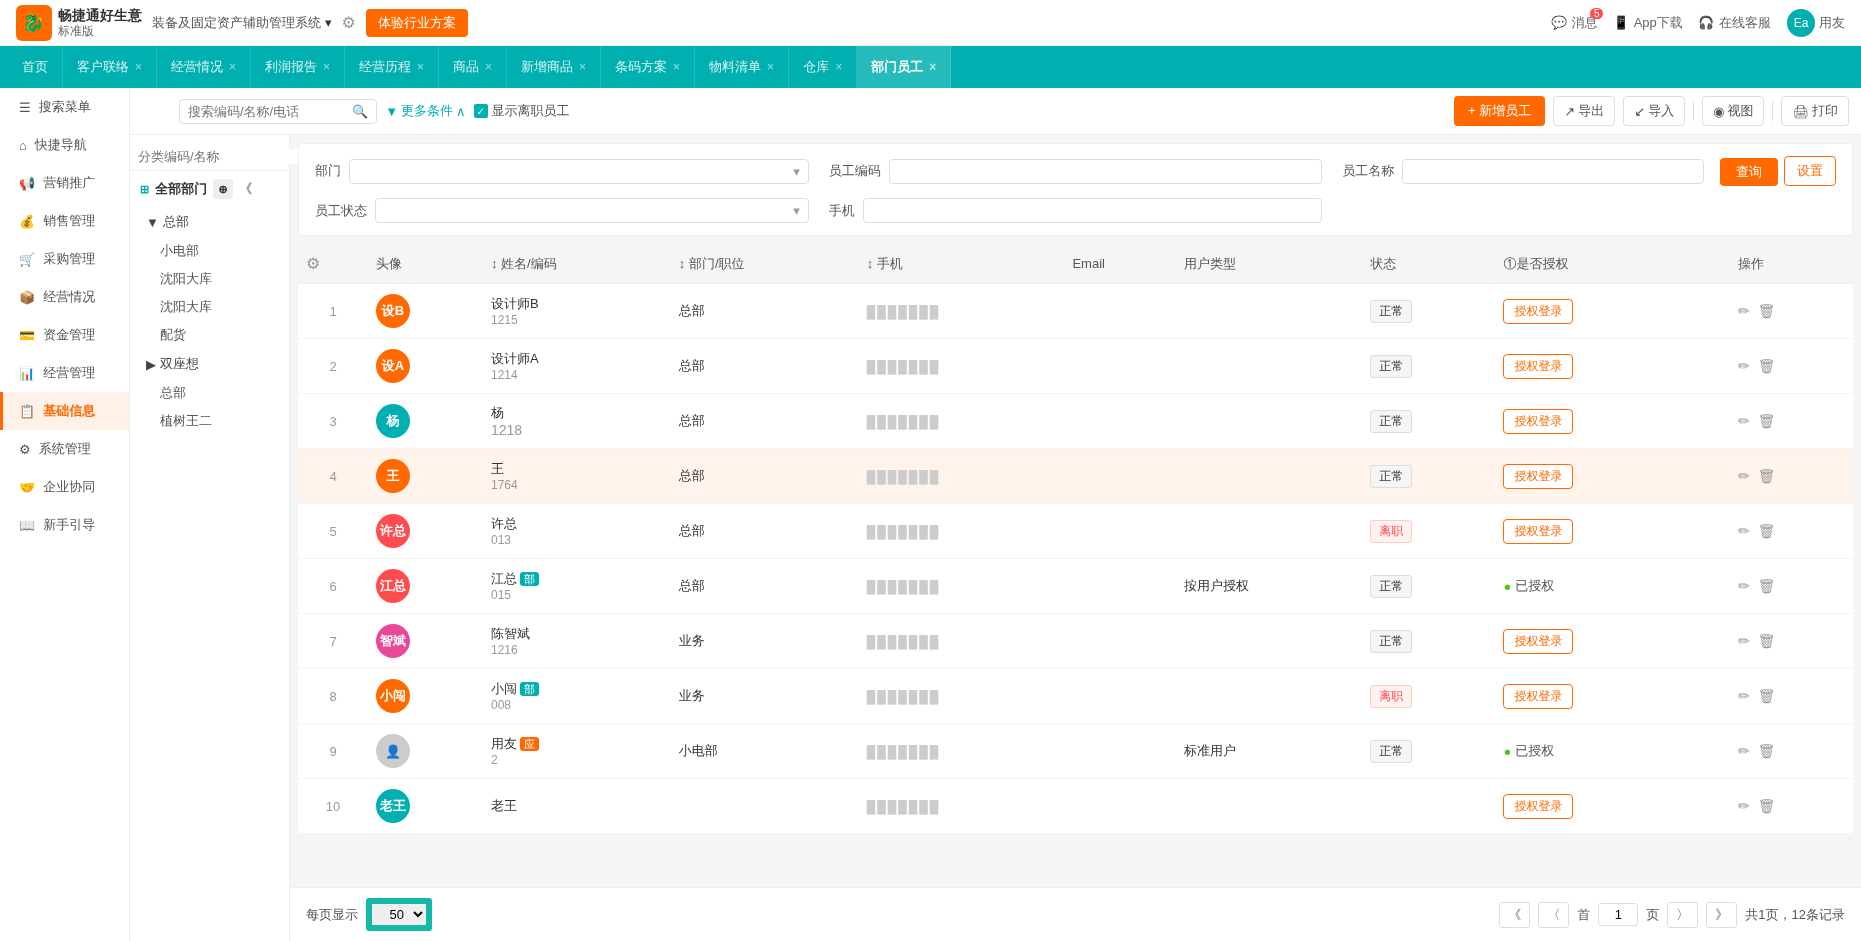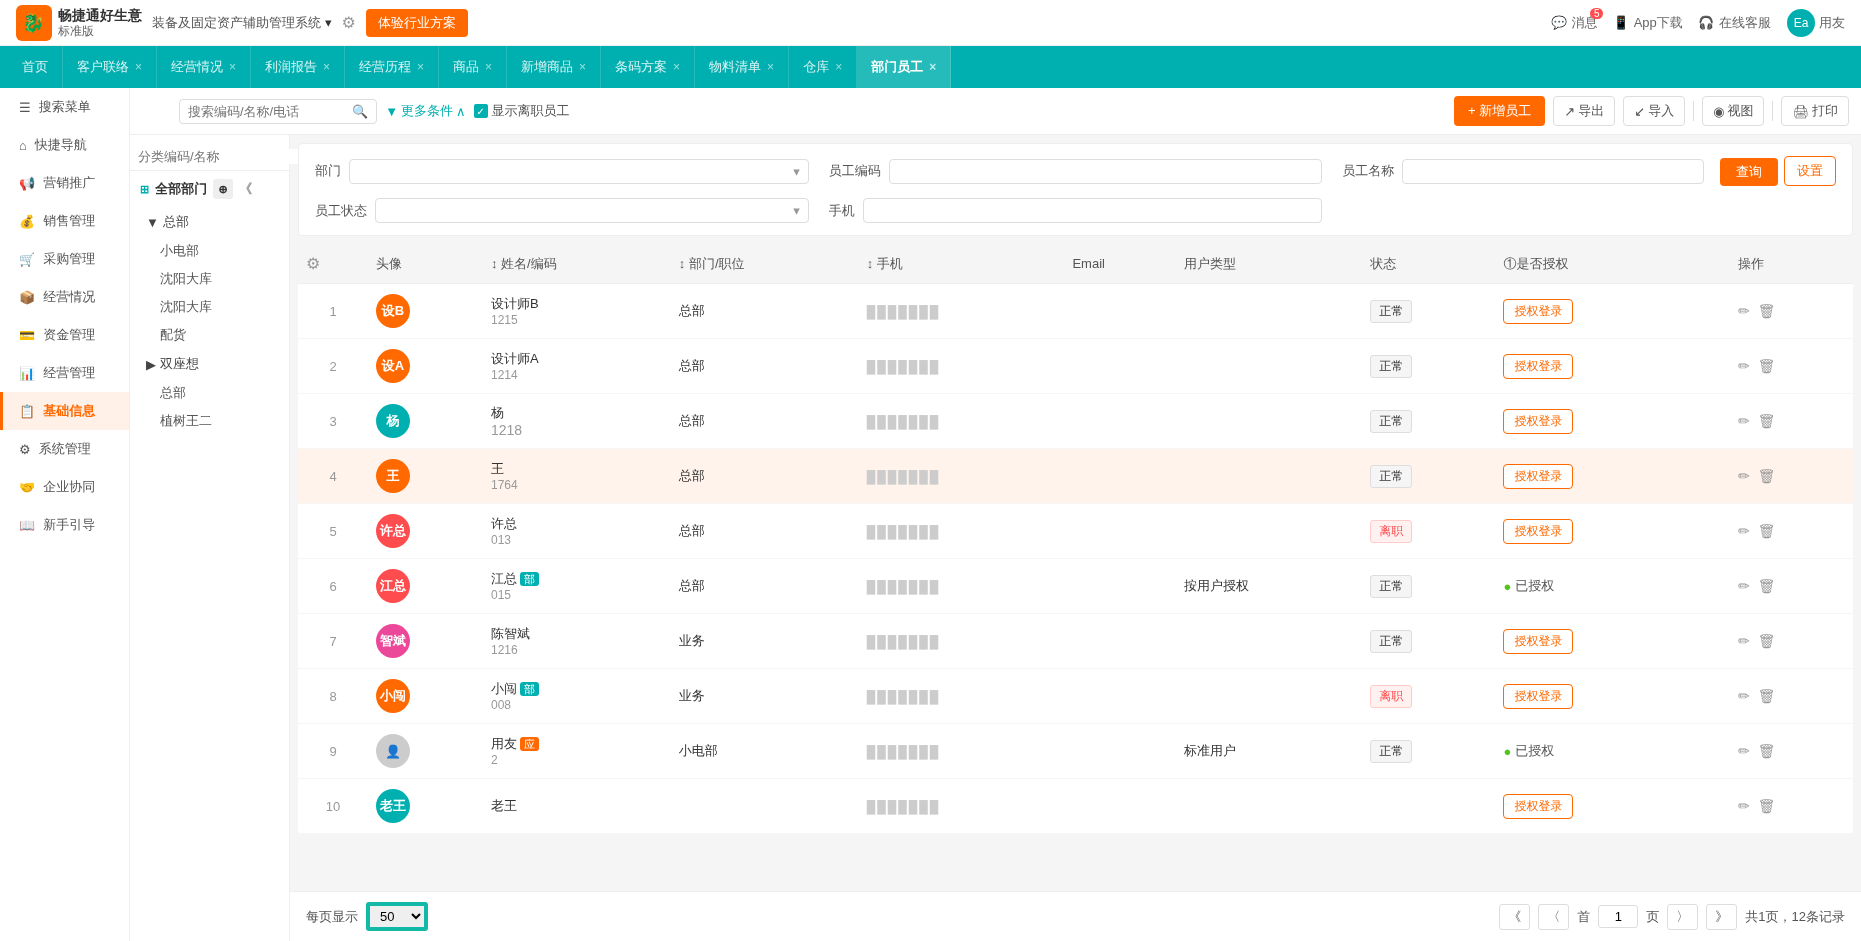--- a/index.html
+++ b/index.html
@@ -112,21 +112,21 @@
     .already-auth { color: #555; font-size: 13px; display: flex; align-items: center; gap: 4px; }
     .action-icons { display: flex; gap: 8px; color: #999; }
     .action-icon { cursor: pointer; font-size: 14px; }
     .tag-dept { background: #00b0b0; color: #fff; border-radius: 3px; font-size: 11px; padding: 1px 4px; margin-left: 3px; }
     .tag-resp { background: #ff6900; color: #fff; border-radius: 3px; font-size: 11px; padding: 1px 4px; margin-left: 3px; }
     .phone-blur { color: #ccc; font-size: 12px; letter-spacing: 2px; }
 
     
     .pagination { display: flex; align-items: center; justify-content: space-between; padding: 10px 16px; background: #fff; border-top: 1px solid #eee; font-size: 13px; color: #555; }
     .pagination-left { display: flex; align-items: center; gap: 8px; }
-    .page-size-select { border: 4px solid #14b8a6; border-radius: 3px; padding: 2px 6px; font-size: 13px; }
+    .page-size-select { border: 6px solid #14b8a6; border-radius: 3px; padding: 2px 6px; font-size: 13px; text-align: right; }
     .pagination-right { display: flex; align-items: center; gap: 8px; }
     .page-btn { border: 1px solid #ddd; background: #fff; border-radius: 3px; padding: 3px 8px; cursor: pointer; font-size: 13px; color: #555; }
     .page-input { border: 1px solid #ddd; border-radius: 3px; padding: 3px 6px; width: 40px; text-align: center; font-size: 13px; }
 
     .settings-gear { font-size: 16px; color: #999; cursor: pointer; }
   </style>
 </head>
 <body>
 
 <div class="top-bar">

